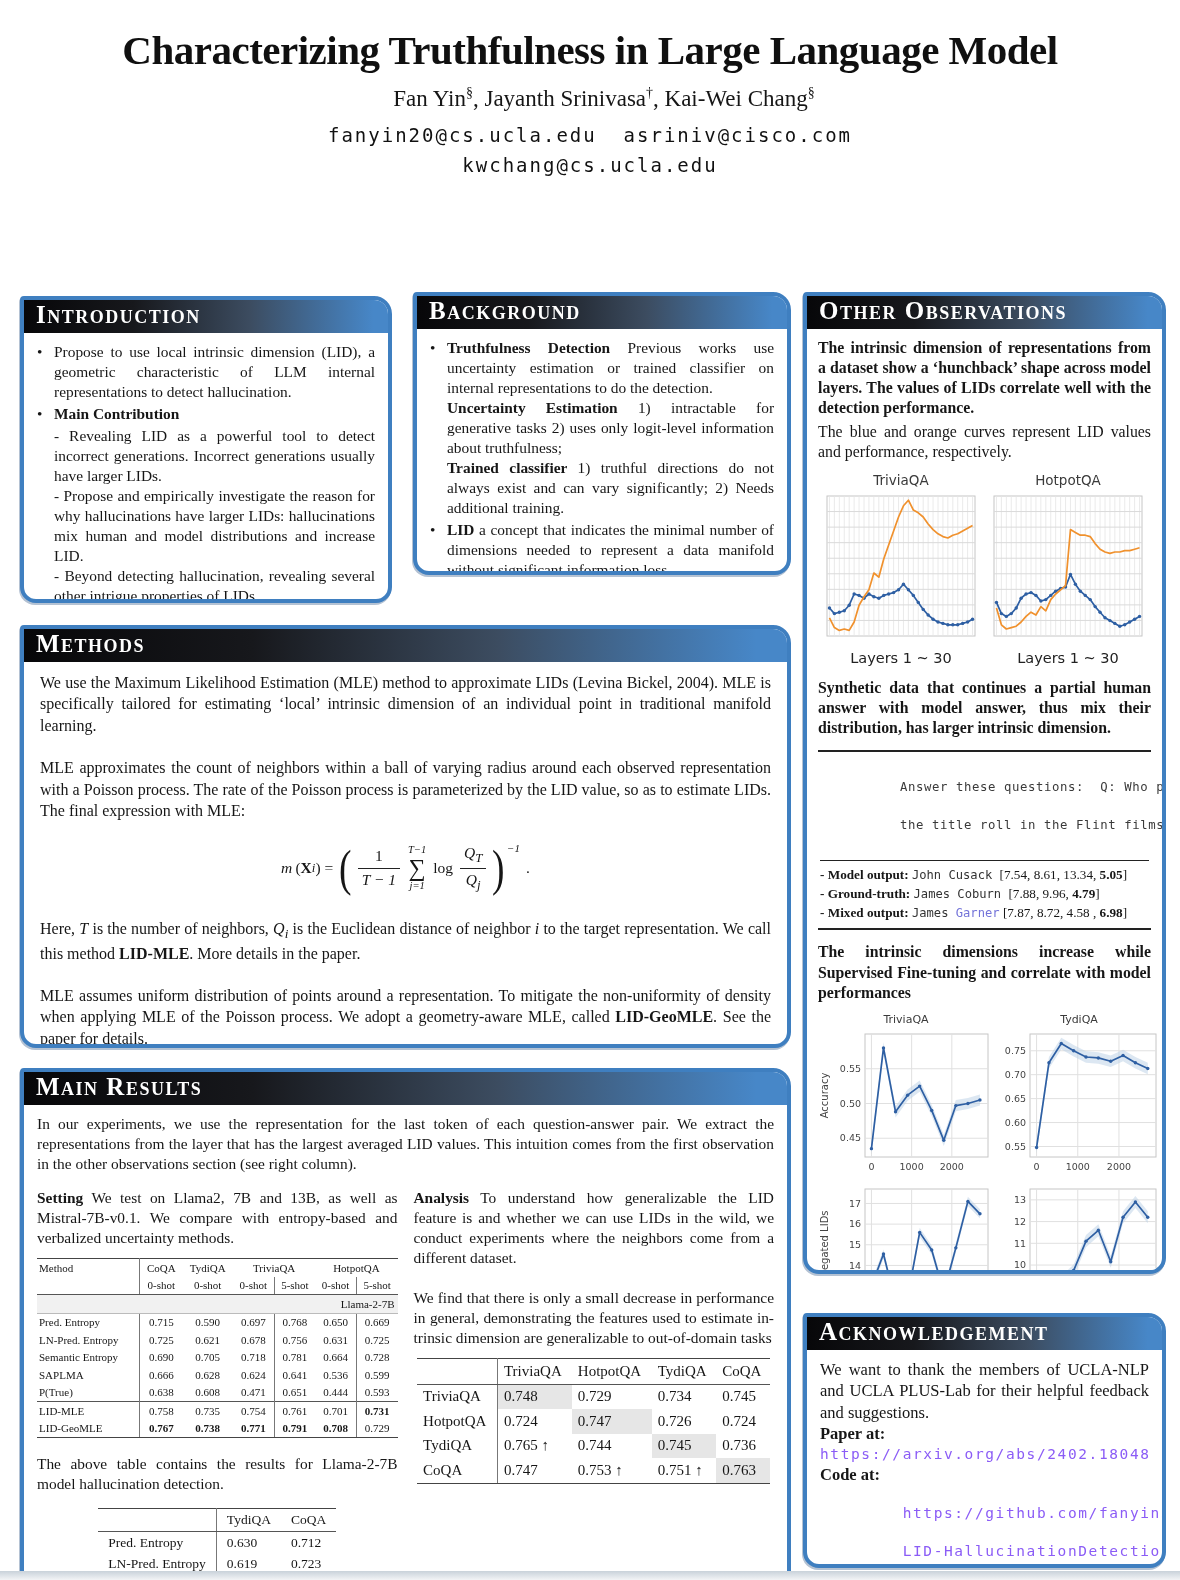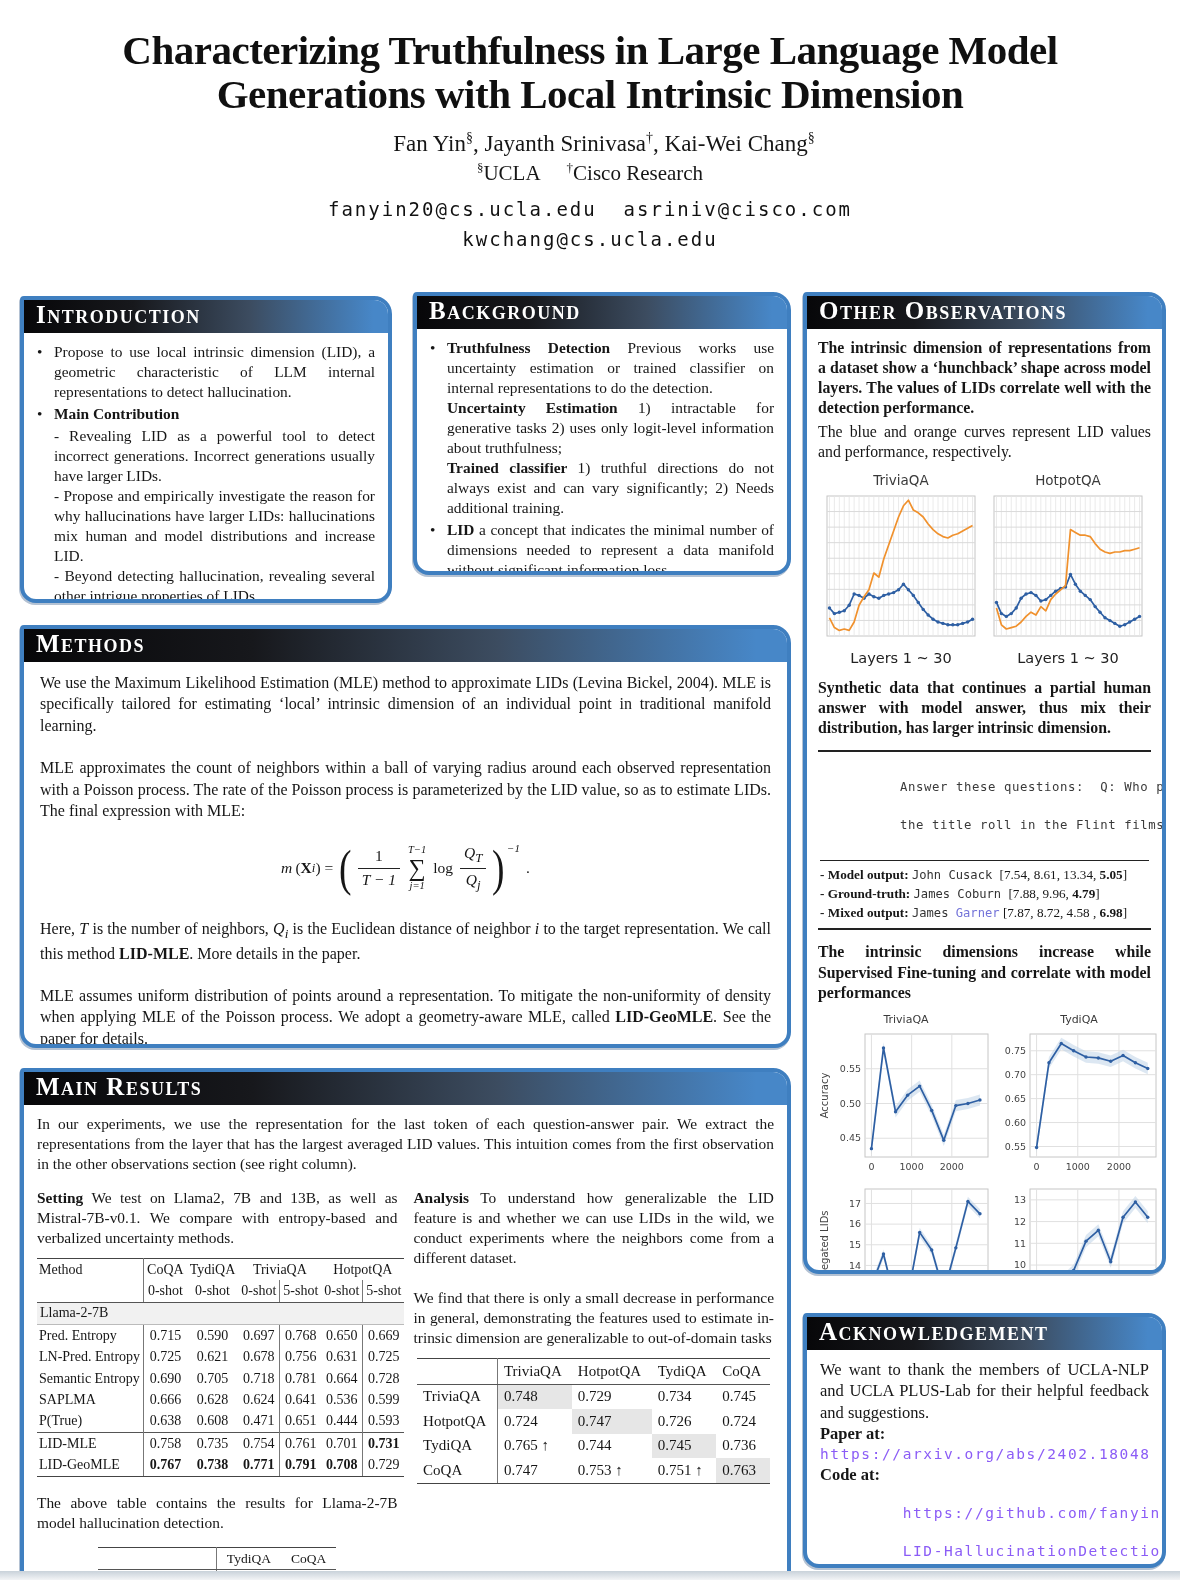--- a/index.html
+++ b/index.html
@@ -57,21 +57,21 @@
   .frac .num { display:block; padding:0 4px 1px 4px; border-bottom:1px solid #222; }
   .frac .den { display:block; padding:1px 4px 0 4px; }
   .sumblk { display:inline-flex; flex-direction:column; align-items:center; margin:0 4px; font-size:10.5px; }
   .sumblk .ssym { font-size:24px; font-style:normal; line-height:0.95; }
   .flog { font-style:normal; margin:0 3px; }
   .fexp { font-size:11px; vertical-align:18px; position:relative; top:-20px; font-style:italic; }
   .fdot { font-style:normal; margin-left:6px; }
 
   
   table { border-collapse:collapse; font-family:"Liberation Serif", serif; }
-  .t1 { width:100%; font-size:14px; margin-top:10px; }
+  .t1 { width:100%; font-size:11px; margin-top:10px; }
   .t1 td { padding:1.6px 3px; text-align:center; white-space:nowrap; }
   .t1 td.meth { text-align:left; padding-left:2px; }
   .t1 tr.topline td { border-top:1.4px solid #444; }
   .t1 tr.hsep td { border-bottom:1.2px solid #555; }
   .t1 td.vr { border-right:1px solid #777; }
   .t1 td.vl { border-left:1px solid #777; }
   .t1 tr.model td { background:#f1f1f1; border-bottom:0.8px solid #bbb; border-top:0.8px solid #bbb; }
   .t1 tr.lidsep td { border-top:1.2px solid #555; }
   .t1 tr.botline td { border-bottom:1.4px solid #444; }
 
@@ -124,27 +124,23 @@
   svg text { font-family:"DejaVu Sans", sans-serif; }
 </style>
 </head>
 <body>
 
 <div class="page">
 
   <div class="top-header">
     <div class="title">
       <div>Characterizing Truthfulness in Large Language Model</div>
-      <div>Generations with Local Intrinsic Dimension</div>
     </div>
     <div class="authors">
       <span>Fan Yin</span><sup>§</sup><span>, Jayanth Srinivasa</span><sup>†</sup><span>, Kai-Wei Chang</span><sup>§</sup>
-    </div>
-    <div class="affils">
-      <sup>§</sup><span>UCLA</span><span class="affil-gap"></span><sup>†</sup><span>Cisco Research</span>
     </div>
     <div class="emails">fanyin20@cs.ucla.edu  asriniv@cisco.com</div>
     <div class="emails emails2">kwchang@cs.ucla.edu</div>
   </div>
 
   <div class="panel p-intro">
     <div class="panel-h">Introduction</div>
     <div class="panel-b">
       <div class="bul">
         <span class="dot"></span>
@@ -237,21 +233,21 @@
                   <tr class="hsep">
                     <td class="vr"></td>
                     <td class="">0-shot</td>
                     <td class="">0-shot</td>
                     <td class="">0-shot</td>
                     <td class="vl">5-shot</td>
                     <td class="">0-shot</td>
                     <td class="vl">5-shot</td>
                   </tr>
                   <tr class="model">
-                    <td colspan="7" style="text-align:left;">Llama-2-7B</td>
+                    <td colspan="7" style="text-align:right;">Llama-2-7B</td>
                   </tr>
                   <tr>
                     <td class="meth vr">Pred. Entropy</td>
                     <td class="">0.715</td>
                     <td class="">0.590</td>
                     <td class="">0.697</td>
                     <td class="vl">0.768</td>
                     <td class="">0.650</td>
                     <td class="vl">0.669</td>
                   </tr>

